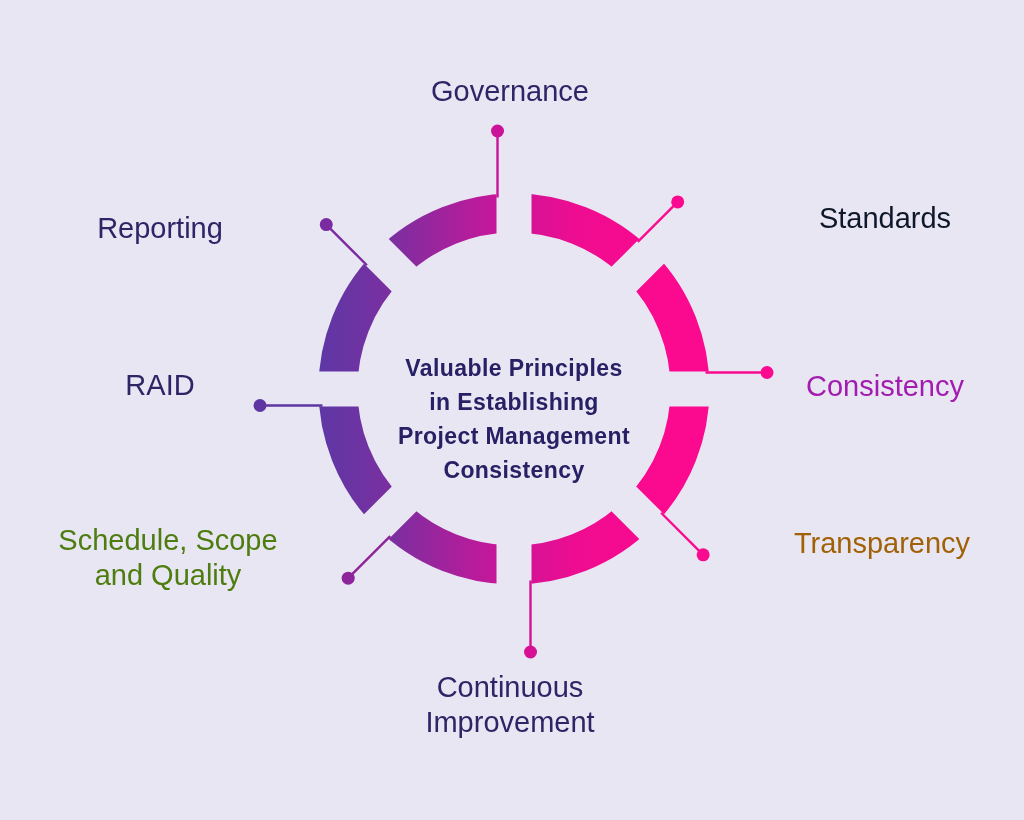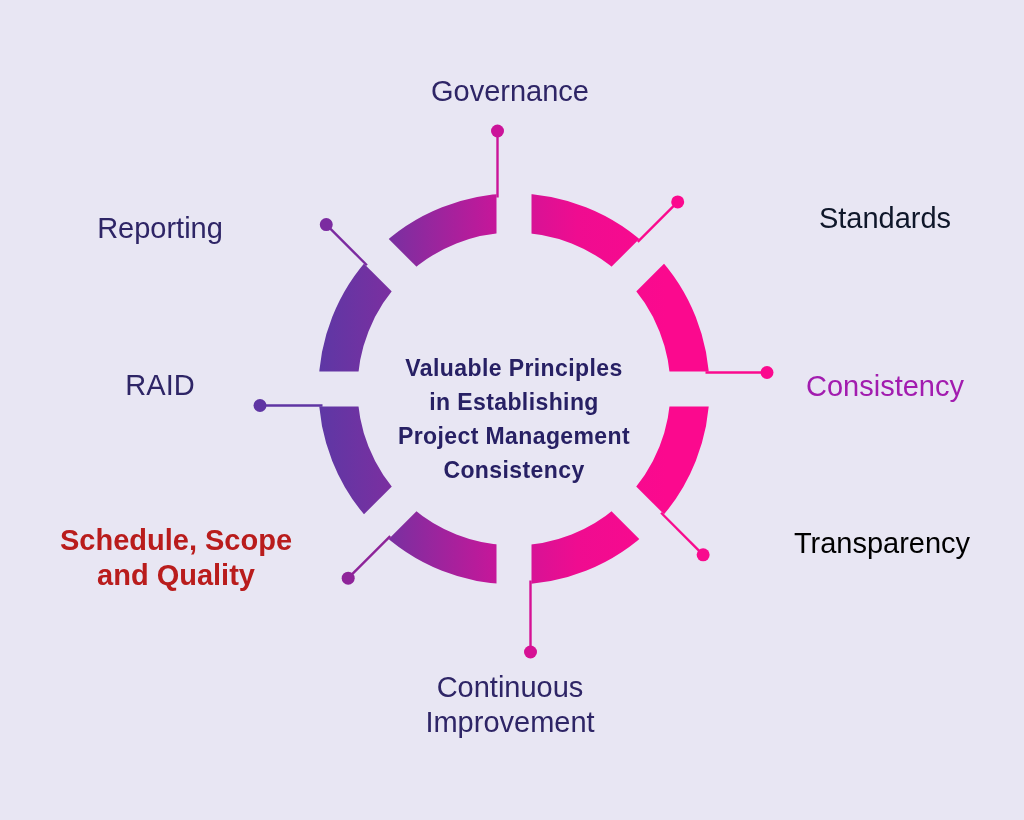--- a/index.html
+++ b/index.html
@@ -92,24 +92,24 @@
         <rect x="496.5" y="173.5" width="35" height="79" fill="#e8e6f3"></rect>
         <line x1="497.5" y1="197.5" x2="497.5" y2="140" stroke="#7b2ba0" stroke-width="2.4"></line>
         <circle cx="497.5" cy="140" r="6.5" fill="#7b2ba0"></circle>
       </g>
     </svg>
 
   <div id="labels">
       <div class="node-label" style="left: 510px; top: 91px; color: rgb(46, 37, 102);">Governance</div>
       <div class="node-label" style="left: 885px; top: 218px; color: #0f172a;">Standards</div>
       <div class="node-label" style="left: 885px; top: 386px; color: #a21caf;">Consistency</div>
-      <div class="node-label" style="left: 882px; top: 543px; color: #000000;">Transparency</div>
+      <div class="node-label" style="left: 882px; top: 543px; color: #a16207;">Transparency</div>
       <div class="node-label" style="left: 510px; top: 705px; color: rgb(46, 37, 102);">Continuous
 Improvement</div>
-      <div class="node-label" style="left: 176px; top: 558px; color: #b91c1c; font-weight: bold;">Schedule, Scope
+      <div class="node-label" style="left: 168px; top: 558px; color: #4d7c0f;">Schedule, Scope
 and Quality</div>
       <div class="node-label" style="left: 160px; top: 385px; color: rgb(46, 37, 102); text-align: right;">RAID</div>
       <div class="node-label" style="left: 160px; top: 228px; color: rgb(46, 37, 102); text-align: right;">Reporting</div>
     </div>
 
   <div class="center-title" style="color: rgb(39, 32, 100);">
     <div>Valuable Principles</div>
     <div>in Establishing</div>
     <div>Project Management</div>
     <div>Consistency</div>

